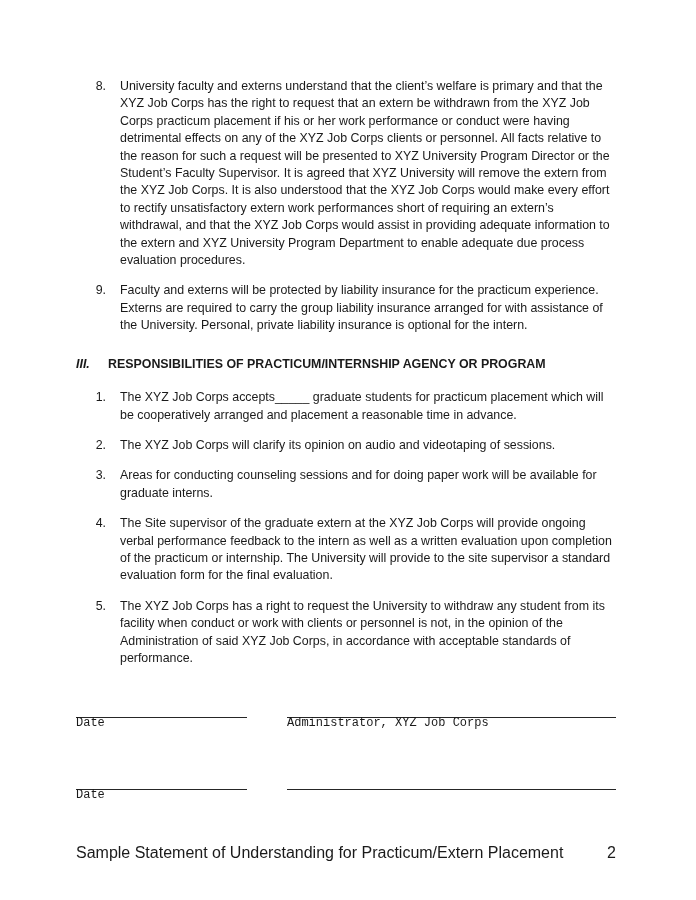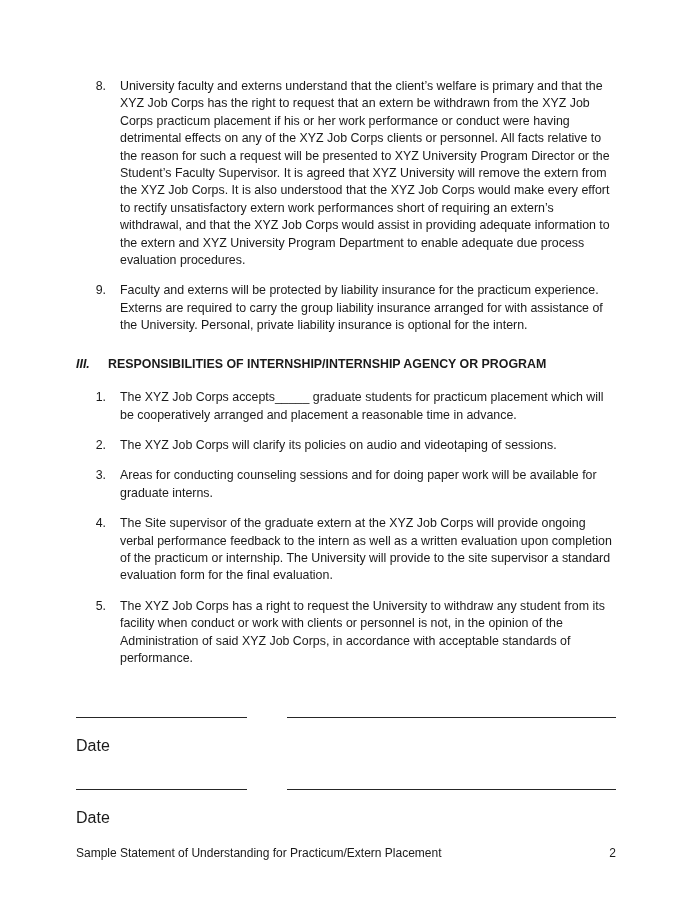--- a/index.html
+++ b/index.html
@@ -82,38 +82,39 @@
   }
   .sig-line {
     position: absolute;
     border-bottom: 1.4px solid #262626;
     height: 0;
   }
   .sig-line.left  { left: 0px;   width: 171px; top: 20px; }
   .sig-line.right { left: 211px; width: 329px; top: 20px; }
   .sig-label {
     position: absolute;
-    top: 40px;
-    font-size: 16px;
+    top: 18px;
+    font-size: 12px;
     line-height: 17.4px;
     white-space: nowrap;
+    font-family: Liberation Mono, monospace;
   }
   .sig-label.left  { left: 0px; }
   .sig-label.right { left: 211px; }
 
   
   .footer {
     position: absolute;
     left: 76px;
     top: 846px;
     width: 540px;
     display: flex;
     justify-content: space-between;
     align-items: baseline;
-    font-size: 12px;
+    font-size: 16px;
     line-height: 14px;
     color: #1a1a1a;
   }
   .footer-page {
     text-align: right;
   }
 </style>
 </head>
 <body>
 
@@ -127,31 +128,31 @@
         <span class="item-text">University faculty and externs understand that the client’s welfare is primary and that the XYZ Job Corps has the right to request that an extern be withdrawn from the XYZ Job Corps practicum placement if his or her work performance or conduct were having detrimental effects on any of the XYZ Job Corps clients or personnel.  All facts relative to the reason for such a request will be presented to XYZ University Program Director or the Student’s Faculty Supervisor.  It is agreed that XYZ University will remove the extern from the XYZ Job Corps.  It is also understood that the XYZ Job Corps would make every effort to rectify unsatisfactory extern work performances short of requiring an extern’s withdrawal, and that the XYZ Job Corps would assist in providing adequate information to the extern and XYZ University Program Department to enable adequate due process evaluation procedures.</span>
       </li>
       <li class="list-item">
         <span class="item-num">9.</span>
         <span class="item-text">Faculty and externs will be protected by liability insurance for the practicum experience.  Externs are required to carry the group liability insurance arranged for with assistance of the University.  Personal, private liability insurance is optional for the intern.</span>
       </li>
     </ul>
 
     <div class="section-heading">
       <span class="section-numeral">III.</span>
-      <span>RESPONSIBILITIES OF INTERNSHIP/INTERNSHIP AGENCY OR PROGRAM</span>
+      <span>RESPONSIBILITIES OF PRACTICUM/INTERNSHIP AGENCY OR PROGRAM</span>
     </div>
 
     <ul class="list">
       <li class="list-item">
         <span class="item-num">1.</span>
         <span class="item-text">The XYZ Job Corps accepts_____ graduate students for practicum placement which will be cooperatively arranged and placement a reasonable time in advance.</span>
       </li>
       <li class="list-item">
         <span class="item-num">2.</span>
-        <span class="item-text">The XYZ Job Corps will clarify its policies on audio and videotaping of sessions.</span>
+        <span class="item-text">The XYZ Job Corps will clarify its opinion on audio and videotaping of sessions.</span>
       </li>
       <li class="list-item">
         <span class="item-num">3.</span>
         <span class="item-text">Areas for conducting counseling sessions and for doing paper work will be available for graduate interns.</span>
       </li>
       <li class="list-item">
         <span class="item-num">4.</span>
         <span class="item-text">The Site supervisor of the graduate extern at the XYZ Job Corps will provide ongoing verbal performance feedback to the intern as well as a written evaluation upon completion of the practicum or internship.  The University will provide to the site supervisor a standard evaluation form for the final evaluation.</span>
       </li>
       <li class="list-item">
@@ -159,20 +160,21 @@
         <span class="item-text">The XYZ Job Corps has a right to request the University to withdraw any student from its facility when conduct or work with clients or personnel is not, in the opinion of the Administration of said XYZ Job Corps, in accordance with acceptable standards of performance.</span>
       </li>
     </ul>
 
     <div class="sig-area">
 
       <div class="sig-row">
         <div class="sig-line left"></div>
         <div class="sig-line right"></div>
         <div class="sig-label left">Date</div>
+        <div class="sig-label right">Administrator, XYZ Job Corps</div>
       </div>
 
       <div class="sig-row">
         <div class="sig-line left"></div>
         <div class="sig-line right"></div>
         <div class="sig-label left">Date</div>
       </div>
 
     </div>
 

